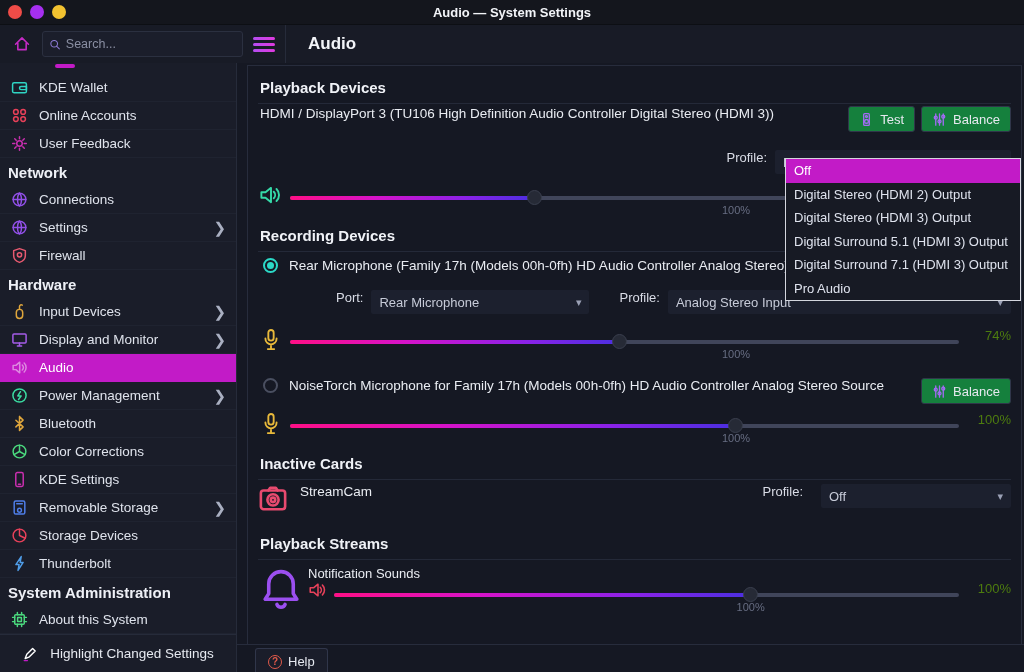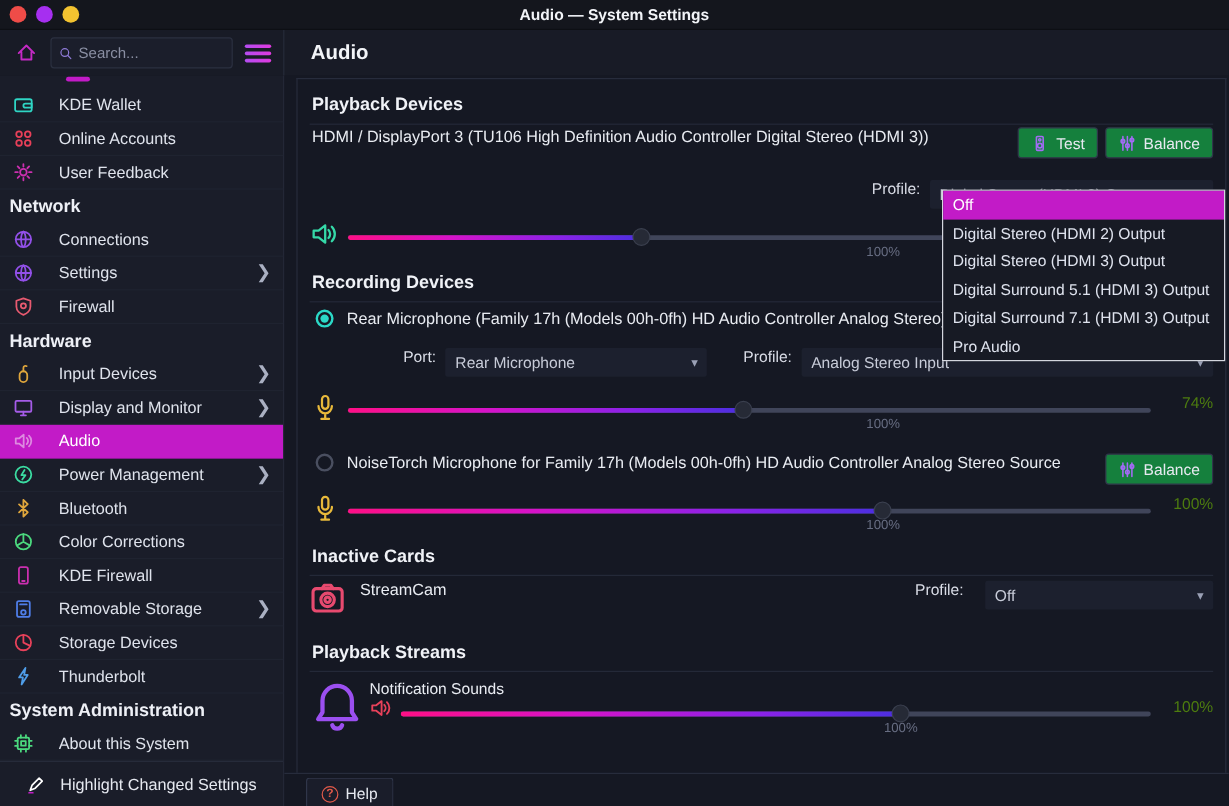--- a/index.html
+++ b/index.html
@@ -8,37 +8,37 @@
     font-family:"Liberation Sans","DejaVu Sans",sans-serif;
     background:#151823; color:#e6e9f0; position:relative; font-size:13px;
   }
   
   .titlebar { height:25px; background:#14161d; display:flex; align-items:center; position:relative; border-bottom:1px solid #0d0f14; }
   .traffic { display:flex; gap:8px; margin-left:8px; }
   .tl { width:14px; height:14px; border-radius:50%; }
   .win-title { position:absolute; left:0; right:0; text-align:center; font-weight:bold; font-size:13px; color:#f2f4f8; pointer-events:none; }
   
   .chrome { height:38px; display:flex; background:#181b26; }
-  .side-head { width:237px; display:flex; align-items:center; gap:6px; padding:0 6px 0 8px; border-right:1px solid #262b3a; }
+  .side-head { width:286px; display:flex; align-items:center; gap:6px; padding:0 6px 0 8px; border-right:1px solid #262b3a; }
   .home-btn { width:28px; height:26px; display:flex; align-items:center; justify-content:center; color:#c42ac4; border-radius:3px; }
   .search-box { flex:1; height:26px; background:#1b1e2b; border:1px solid #2b3040; border-radius:3px; display:flex; align-items:center; padding:0 6px; gap:5px; }
   .search-box input { background:transparent; border:none; outline:none; color:#cfd3e0; font-size:12.5px; width:100%; font-family:inherit; }
   .search-box input::placeholder { color:#8a8fa3; }
   .search-glyph { color:#8f7bd8; display:inline-flex; width:13px; height:13px; }
   .burger { width:30px; height:24px; display:flex; flex-direction:column; justify-content:center; gap:3px; padding:0 4px; }
   .burger div { height:3px; border-radius:2px; background:linear-gradient(90deg,#b44df0,#e03ae0); }
   .main-head { flex:1; display:flex; align-items:center; padding-left:22px; }
   .page-title { font-size:17px; font-weight:bold; color:#f2f4f8; }
   
   .split { display:flex; height:609px; }
   .sidebar { width:237px; background:#1a1d29; border-right:1px solid #262b3a; display:flex; flex-direction:column; overflow:hidden; }
   .side-list { padding-top:4px; }
   .sliver { height:6px; position:relative; margin-bottom:2px; }
   .sliver div { position:absolute; left:55px; top:1px; width:20px; height:4px; background:#c21bc7; border-radius:2px; }
-  .side-item { height:28px; display:flex; align-items:center; gap:21px; padding:0 10px 0 11px; color:#dfe3ec; border-bottom:1px solid #1f2330; }
+  .side-item { height:28px; display:flex; align-items:center; gap:11px; padding:0 10px 0 11px; color:#dfe3ec; border-bottom:1px solid #1f2330; }
   .side-item .icon { width:17px; height:17px; flex:0 0 17px; }
   .side-item .lbl { flex:1; font-size:13.5px; white-space:nowrap; overflow:hidden; }
   .side-item .chev { color:#aab0c2; font-size:15px; line-height:1; }
   .side-item.selected { background:#c21bc7; color:#ffffff; border-bottom-color:#c21bc7; }
   .side-header { height:28px; display:flex; align-items:center; padding-left:8px; font-size:15px; font-weight:bold; color:#eef0f6; }
   .side-spacer { flex:1; }
   .side-foot { border-top:1px solid #262b3a; height:44px; display:flex; align-items:center; justify-content:center; gap:12px; color:#e6e9f0; font-size:13.5px; }
   .side-foot .icon { width:16px; height:16px; color:#ffffff; }
   
   .main { flex:1; display:flex; flex-direction:column; background:#151823; position:relative; }
@@ -256,21 +256,21 @@
           </span>
           <span class="lbl">Color Corrections</span>
         </div>
         <div class="side-item">
           <span class="icon" style="color: rgb(203, 47, 176);">
             <svg viewBox="0 0 16 16">
               <rect x="4.5" y="1.5" width="7" height="13" rx="1.5"></rect>
               <path d="M7 12.4h2"></path>
             </svg>
           </span>
-          <span class="lbl">KDE Firewall</span>
+          <span class="lbl">KDE Settings</span>
         </div>
         <div class="side-item">
           <span class="icon" style="color: rgb(79, 126, 232);">
             <svg viewBox="0 0 16 16">
               <rect x="3" y="1.8" width="10" height="12.4" rx="1.5"></rect>
               <circle cx="8" cy="10.6" r="1.8"></circle>
               <path d="M5.4 4.4h5.2"></path>
             </svg>
           </span>
           <span class="lbl">Removable Storage</span>

